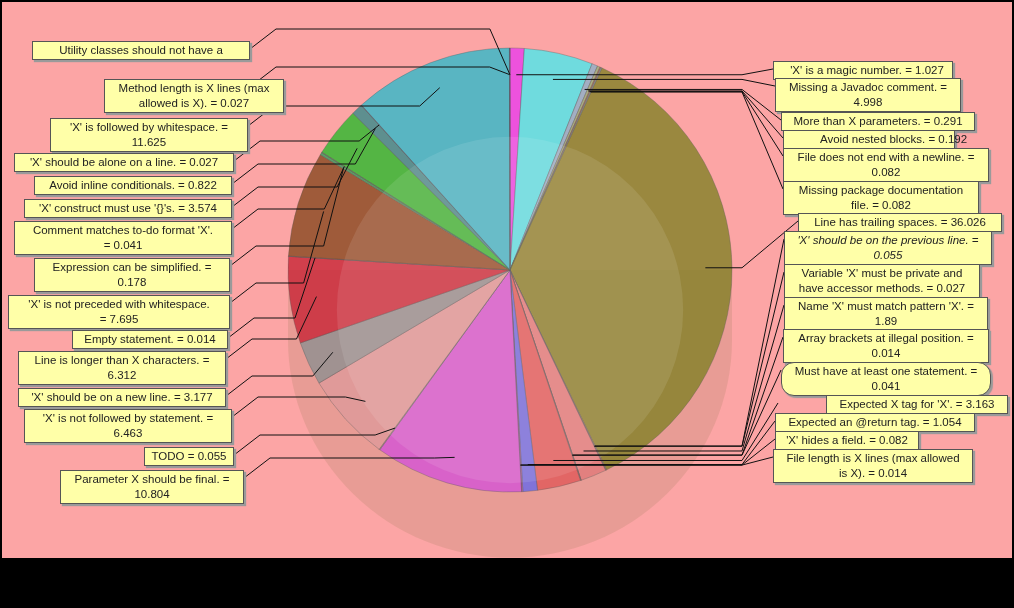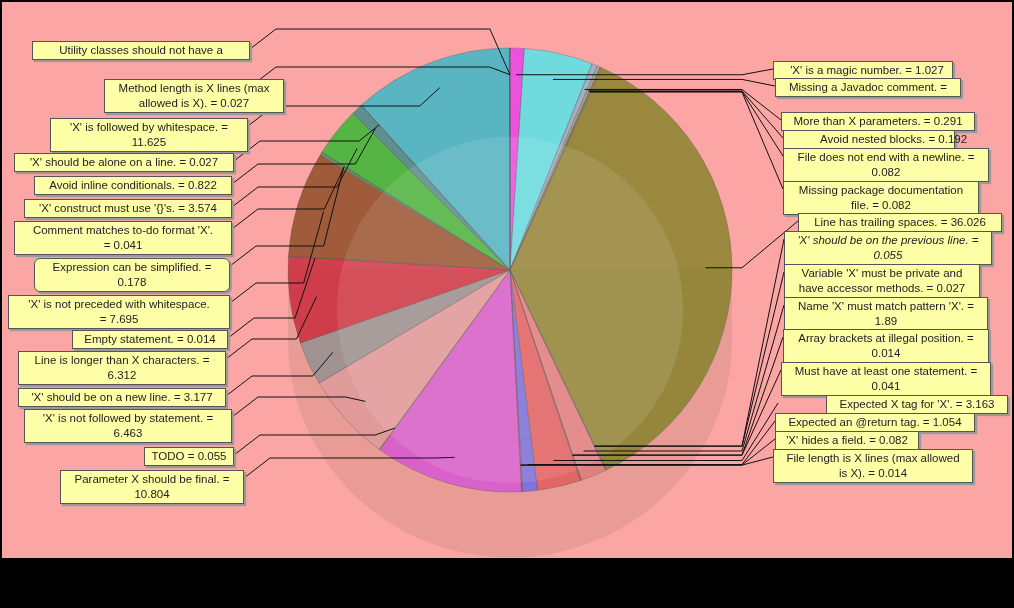--- a/index.html
+++ b/index.html
@@ -106,21 +106,21 @@
   <div class="lbl" style="left:32px;top:174px;width:198px;">
       <div>Avoid inline conditionals. = 0.822</div>
     </div>
   <div class="lbl" style="left:22px;top:197px;width:208px;">
       <div>'X' construct must use '{}'s. = 3.574</div>
     </div>
   <div class="lbl" style="left:12px;top:219px;width:218px;">
       <div>Comment matches to-do format 'X'.</div>
       <div>= 0.041</div>
     </div>
-  <div class="lbl" style="left:32px;top:256px;width:196px;border-radius:6px;">
+  <div class="lbl" style="left:32px;top:256px;width:196px;">
       <div>Expression can be simplified. =</div>
       <div>0.178</div>
     </div>
   <div class="lbl" style="left:6px;top:293px;width:222px;">
       <div>'X' is not preceded with whitespace.</div>
       <div>= 7.695</div>
     </div>
   <div class="lbl" style="left:70px;top:328px;width:156px;">
       <div>Empty statement. = 0.014</div>
     </div>
@@ -141,20 +141,21 @@
   <div class="lbl" style="left:58px;top:468px;width:184px;">
       <div>Parameter X should be final. =</div>
       <div>10.804</div>
     </div>
 
   <div class="lbl" style="left:771px;top:59px;width:180px;padding-left:12px;">
       <div>'X' is a magic number. = 1.027</div>
     </div>
   <div class="lbl" style="left:773px;top:76px;width:186px;">
       <div>Missing a Javadoc comment. =</div>
+      <div>4.998</div>
     </div>
   <div class="lbl" style="left:779px;top:110px;width:194px;">
       <div>More than X parameters. = 0.291</div>
     </div>
   <div class="lbl" style="left:781px;top:128px;width:172px;padding-left:36px;">
       <div>Avoid nested blocks. = 0.192</div>
     </div>
   <div class="lbl" style="left:781px;top:146px;width:206px;">
       <div>File does not end with a newline. =</div>
       <div>0.082</div>
@@ -175,21 +176,21 @@
       <div>have accessor methods. = 0.027</div>
     </div>
   <div class="lbl" style="left:782px;top:295px;width:204px;">
       <div>Name 'X' must match pattern 'X'. =</div>
       <div>1.89</div>
     </div>
   <div class="lbl" style="left:781px;top:327px;width:206px;">
       <div>Array brackets at illegal position. =</div>
       <div>0.014</div>
     </div>
-  <div class="lbl" style="left:779px;top:360px;width:210px;">
+  <div class="lbl" style="left:779px;top:360px;width:210px;border-radius:13px;">
       <div>Must have at least one statement. =</div>
       <div>0.041</div>
     </div>
   <div class="lbl" style="left:776px;top:393px;width:182px;margin-left:48px;">
       <div>Expected X tag for 'X'. = 3.163</div>
     </div>
   <div class="lbl" style="left:773px;top:411px;width:200px;">
       <div>Expected an @return tag. = 1.054</div>
     </div>
   <div class="lbl" style="left:773px;top:429px;width:144px;">

